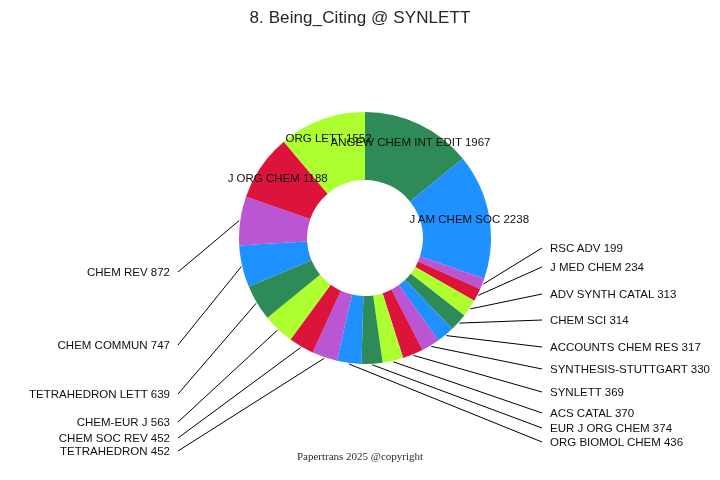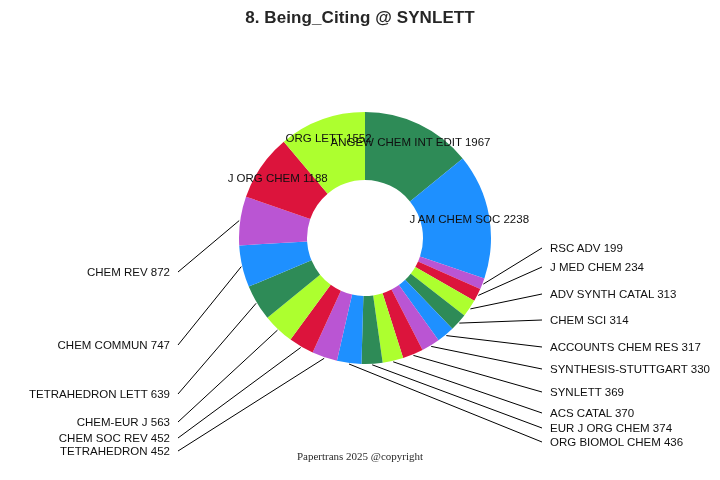--- a/index.html
+++ b/index.html
@@ -5,21 +5,21 @@
 <style>
   html,body{margin:0;padding:0;}
   body{
     width:720px;height:480px;background:#ffffff;
     font-family:"Liberation Sans",sans-serif;
     position:relative;overflow:hidden;
   }
   #chart-root{position:absolute;inset:0;}
   .chart-title{
     position:absolute;left:0;top:8px;width:720px;text-align:center;
-    font-size:17px;font-weight:bold;color:#262626;letter-spacing:.1px;
+    font-size:17px;font-weight:normal;color:#262626;letter-spacing:.1px;
   }
   .chart-footer{
     position:absolute;left:0;top:450px;width:720px;text-align:center;
     font-family:"Liberation Serif",serif;font-size:11px;color:#2b2b2b;
   }
   svg.donut{position:absolute;left:0;top:0;width:720px;height:480px;}
   .wedge{stroke:none;}
   .leader{stroke:#000;stroke-width:1;fill:none;}
   .inner-label{
     font-family:"Liberation Sans",sans-serif;font-size:11.5px;fill:#101010;

